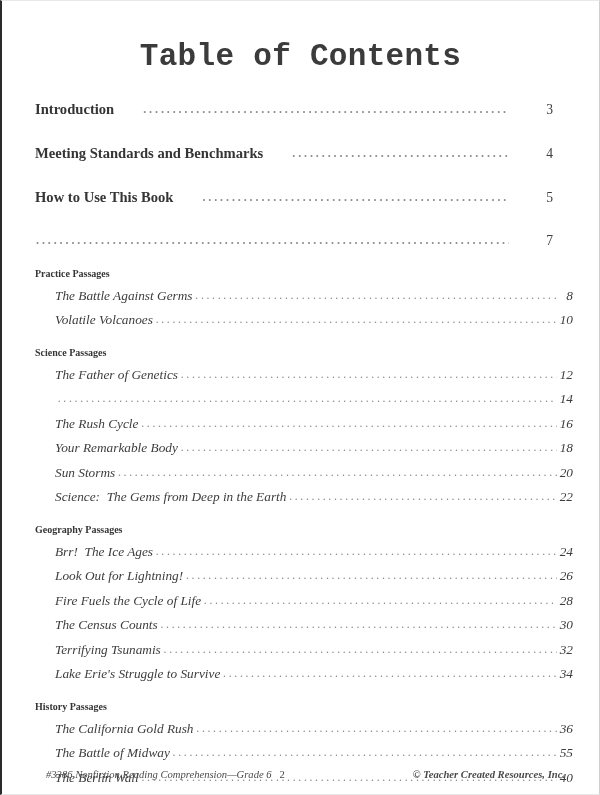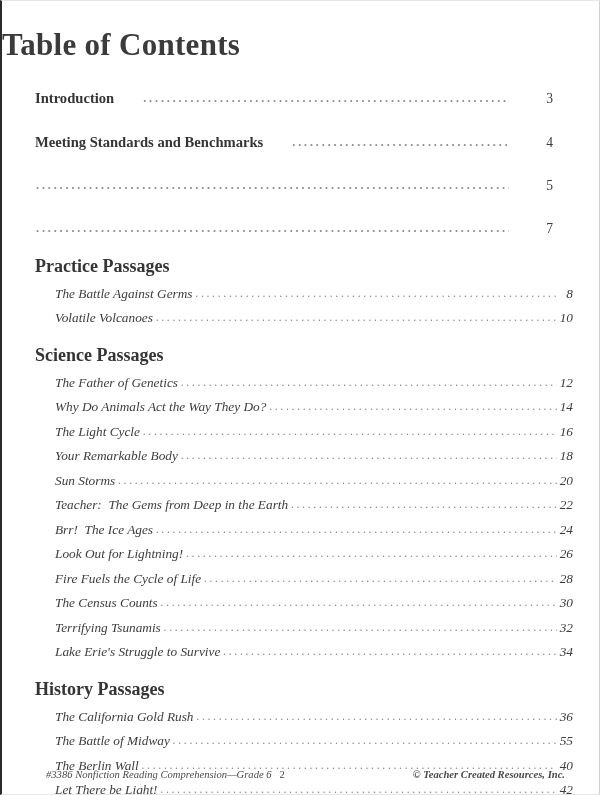--- a/index.html
+++ b/index.html
@@ -15,29 +15,29 @@
     box-sizing: border-box;
     border-left: 2px solid #2b2b2b;
     border-right: 1px solid #cfcfcf;
     border-top: 1px solid #e8e8e8;
     border-bottom: 1px solid #e8e8e8;
     overflow: hidden;
     font-family: "Liberation Serif", "DejaVu Serif", serif;
     color: #3a3a3a;
   }
   .page-title {
-    text-align: left;
+    text-align: center;
     font-size: 31px;
     font-weight: bold;
     letter-spacing: 0.3px;
     color: #3b3b3b;
-    margin: 0;
+    margin: 12px;
     padding-top: 26px;
     padding-bottom: 0;
-    font-family: Liberation Serif, serif;
+    font-family: Liberation Mono, monospace;
   }
   .toc {
     margin-top: 18px;
     padding-left: 33px;
     padding-right: 46px;
   }
   .toc-row {
     display: flex;
     align-items: baseline;
     width: 100%;
@@ -47,21 +47,21 @@
   .level-0 {
     font-size: 14.6px;
     font-weight: bold;
     color: #353535;
     margin-top: 27px;
     margin-bottom: 0;
     gap: 28px;
   }
   
   .section-head {
-    font-size: 18px;
+    font-size: 10px;
     font-weight: bold;
     color: #353535;
     margin-top: 19px;
     margin-bottom: 2px;
   }
   
   .level-1 {
     font-size: 13.3px;
     font-weight: normal;
     color: #3d3d3d;
@@ -123,32 +123,33 @@
 </head>
 <body>
 
 <div class="page">
 
   <h1 class="page-title">Table of Contents</h1>
 
   <div class="toc">
       <div class="toc-row level-0"><span class="entry-label">Introduction</span><span class="leader">........................................................................................................................</span><span class="page-num">3</span></div>
       <div class="toc-row level-0"><span class="entry-label">Meeting Standards and Benchmarks</span><span class="leader">........................................................................................................................</span><span class="page-num">4</span></div>
-      <div class="toc-row level-0"><span class="leader">........................................................................................................................</span><span class="page-num">5</span></div>
+      <div class="toc-row level-0"><span class="entry-label">How to Use This Book</span><span class="leader">........................................................................................................................</span><span class="page-num">5</span></div>
       <div class="toc-row level-0"><span class="leader">........................................................................................................................</span><span class="page-num">7</span></div>
       <div class="toc-row section-head"><span class="entry-label">Practice Passages</span></div>
       <div class="toc-row level-1"><span class="entry-label">The Battle Against Germs</span><span class="leader">........................................................................................................................</span><span class="page-num">8</span></div>
       <div class="toc-row level-1"><span class="entry-label">Volatile Volcanoes</span><span class="leader">........................................................................................................................</span><span class="page-num">10</span></div>
       <div class="toc-row section-head"><span class="entry-label">Science Passages</span></div>
       <div class="toc-row level-1"><span class="entry-label">The Father of Genetics</span><span class="leader">........................................................................................................................</span><span class="page-num">12</span></div>
-      <div class="toc-row level-1"><span class="entry-label">Why Do Animals Act the Way They Do?</span><span class="leader">........................................................................................................................</span><span class="page-num">14</span></div>
-      <div class="toc-row level-1"><span class="entry-label">The Light Cycle</span><span class="leader">........................................................................................................................</span><span class="page-num">16</span></div>
+      <div class="toc-row level-1"><span class="leader">........................................................................................................................</span><span class="page-num">14</span></div>
+      <div class="toc-row level-1"><span class="entry-label">The Rush Cycle</span><span class="leader">........................................................................................................................</span><span class="page-num">16</span></div>
       <div class="toc-row level-1"><span class="entry-label">Your Remarkable Body</span><span class="leader">........................................................................................................................</span><span class="page-num">18</span></div>
       <div class="toc-row level-1"><span class="entry-label">Sun Storms</span><span class="leader">........................................................................................................................</span><span class="page-num">20</span></div>
-      <div class="toc-row level-1"><span class="entry-label">Teacher:  The Gems from Deep in the Earth</span><span class="leader">........................................................................................................................</span><span class="page-num">22</span></div>
+      <div class="toc-row level-1"><span class="entry-label">Science:  The Gems from Deep in the Earth</span><span class="leader">........................................................................................................................</span><span class="page-num">22</span></div>
+      <div class="toc-row section-head"><span class="entry-label">Geography Passages</span></div>
       <div class="toc-row level-1"><span class="entry-label">Brr!  The Ice Ages</span><span class="leader">........................................................................................................................</span><span class="page-num">24</span></div>
       <div class="toc-row level-1"><span class="entry-label">Look Out for Lightning!</span><span class="leader">........................................................................................................................</span><span class="page-num">26</span></div>
       <div class="toc-row level-1"><span class="entry-label">Fire Fuels the Cycle of Life</span><span class="leader">........................................................................................................................</span><span class="page-num">28</span></div>
       <div class="toc-row level-1"><span class="entry-label">The Census Counts</span><span class="leader">........................................................................................................................</span><span class="page-num">30</span></div>
       <div class="toc-row level-1"><span class="entry-label">Terrifying Tsunamis</span><span class="leader">........................................................................................................................</span><span class="page-num">32</span></div>
       <div class="toc-row level-1"><span class="entry-label">Lake Erie's Struggle to Survive</span><span class="leader">........................................................................................................................</span><span class="page-num">34</span></div>
       <div class="toc-row section-head"><span class="entry-label">History Passages</span></div>
       <div class="toc-row level-1"><span class="entry-label">The California Gold Rush</span><span class="leader">........................................................................................................................</span><span class="page-num">36</span></div>
       <div class="toc-row level-1"><span class="entry-label">The Battle of Midway</span><span class="leader">........................................................................................................................</span><span class="page-num">55</span></div>
       <div class="toc-row level-1"><span class="entry-label">The Berlin Wall</span><span class="leader">........................................................................................................................</span><span class="page-num">40</span></div>

